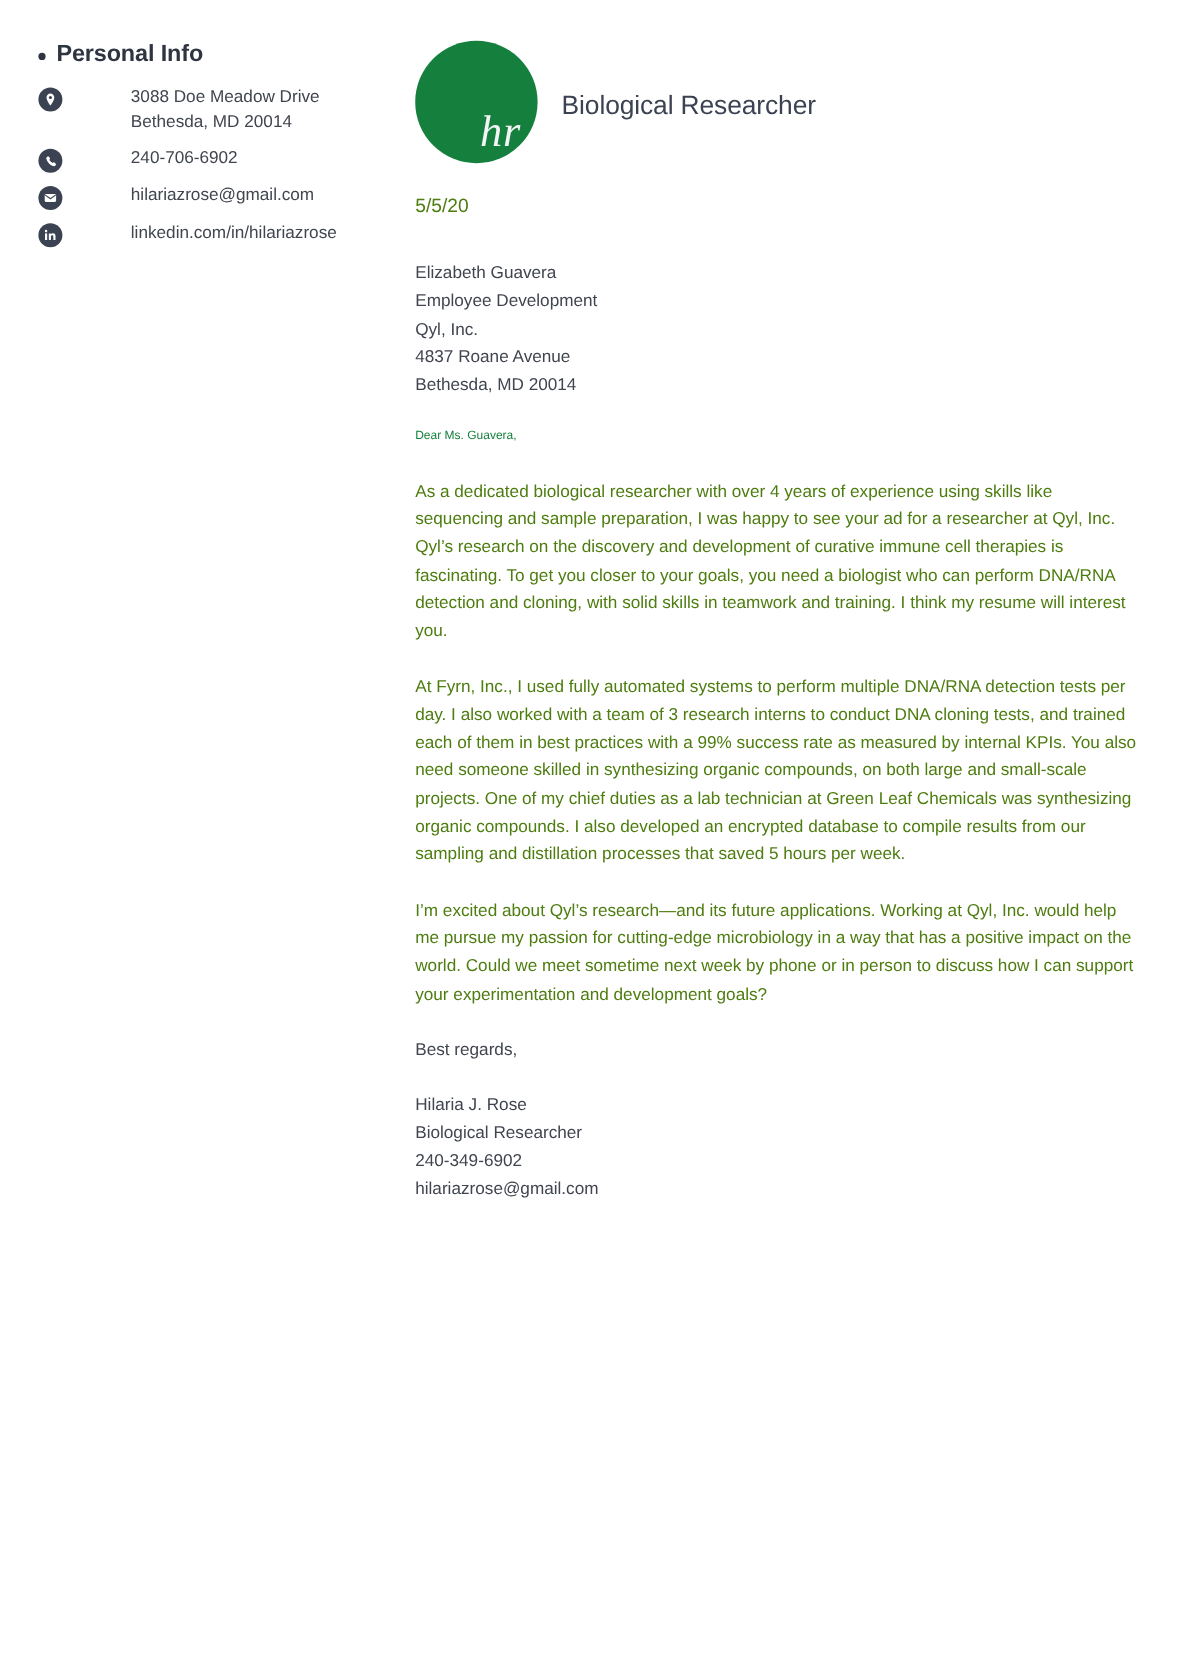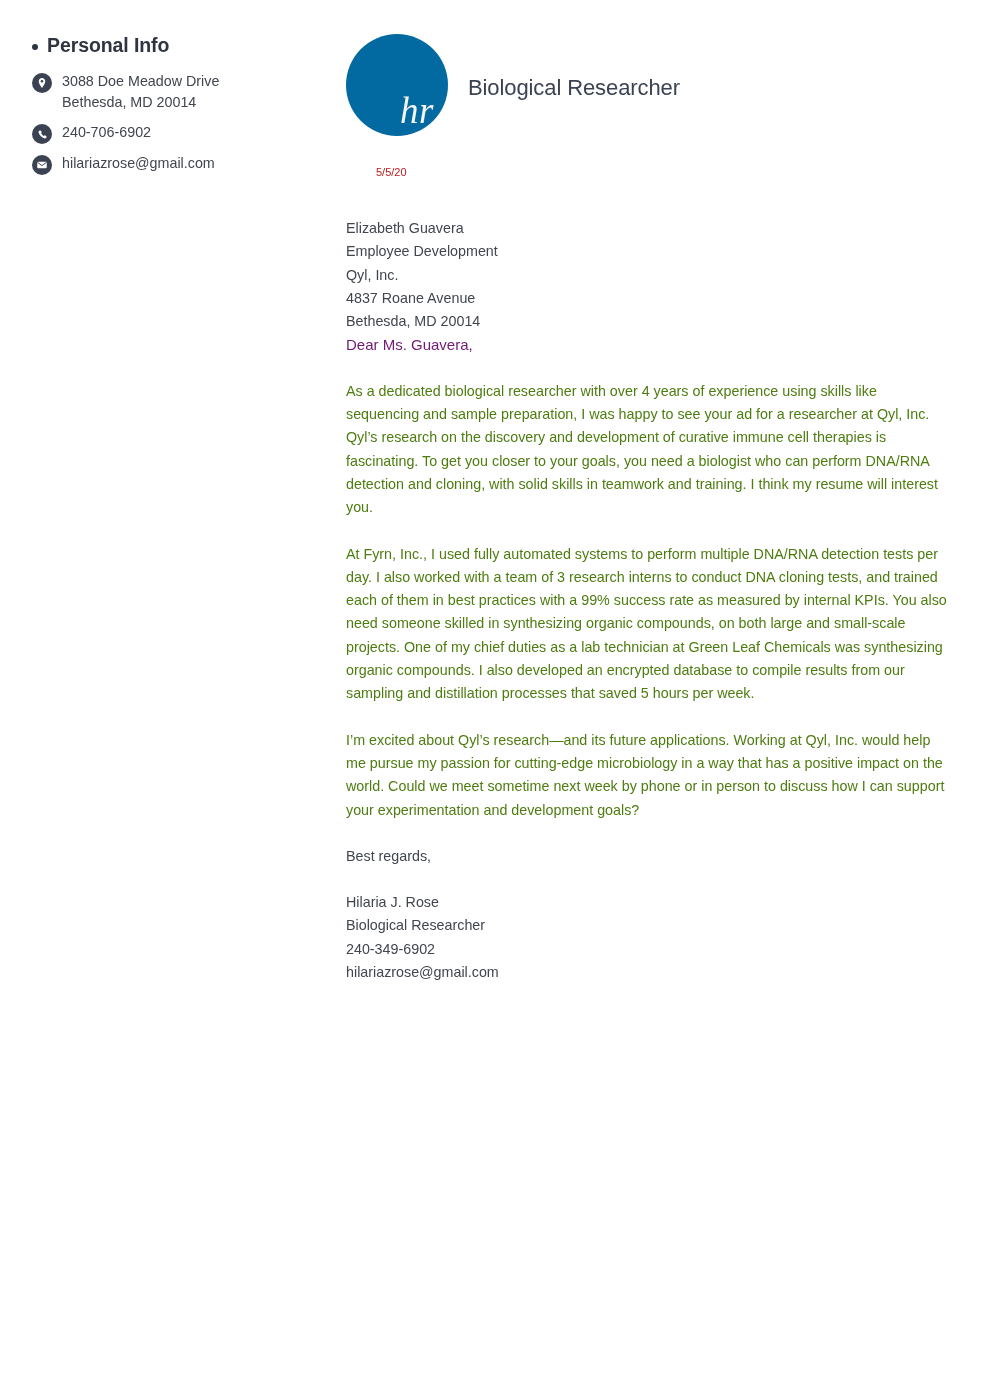--- a/index.html
+++ b/index.html
@@ -60,20 +60,21 @@
 
   .contact-list {
     margin: 0;
     padding: 0;
     list-style: none;
   }
   .contact-item {
     display: flex;
     align-items: flex-start;
     margin-bottom: 9px;
+    gap: 47px;
   }
   .contact-icon {
     width: 20px;
     height: 20px;
     flex: 0 0 20px;
     border-radius: 50%;
     background: #3b4252;
     display: flex;
     align-items: center;
     justify-content: center;
@@ -101,21 +102,21 @@
     flex-direction: row;
     align-items: center;
     margin-bottom: 26px;
   }
 
   .avatar {
     width: 102px;
     height: 102px;
     flex: 0 0 102px;
     border-radius: 50%;
-    background: #0369a1;
+    background: #15803d;
     position: relative;
     margin-right: 20px;
   }
   .avatar-initials {
     position: absolute;
     right: 14px;
     bottom: 7px;
     font-family: "Liberation Serif", serif;
     font-style: italic;
     font-size: 37px;
@@ -137,39 +138,39 @@
   .job-title {
     font-size: 22px;
     line-height: 1.25;
     color: #3b4252;
     font-weight: normal;
     margin-top: 5px;
     letter-spacing: -0.1px;
   }
 
   .letter-date {
-    font-size: 11px;
+    font-size: 16px;
     line-height: 21px;
-    color: #b91c1c;
+    color: #4d7c0f;
     margin-bottom: 34px;
-    margin-left: 30px;
   }
 
   .recipient {
     font-size: 14.3px;
     line-height: 23.3px;
     color: #40454f;
     white-space: pre-line;
   }
 
   .salutation {
-    font-size: 15px;
-    line-height: 23.3px;
-    color: #701a75;
+    font-size: 10px;
+    line-height: 23.3px;
+    color: #15803d;
     margin-bottom: 23px;
+    margin-top: 19px;
   }
 
   .body-paragraph {
     font-size: 14.3px;
     line-height: 23.3px;
     color: #4d7c0f;
     margin: 0 0 23px 0;
     text-align: left;
   }
 
@@ -225,20 +226,30 @@
       <li class="contact-item">
         <span class="contact-icon">
           <svg width="12" height="12" viewBox="0 0 24 24" aria-hidden="true">
             <rect x="2.5" y="5.5" width="19" height="13" rx="2.2" fill="#ffffff"></rect>
             <path d="M3.6 7.2 12 13.2l8.4-6" stroke="#3b4252" stroke-width="1.9" fill="none" stroke-linecap="round" stroke-linejoin="round"></path>
           </svg>
         </span>
         <span class="contact-text">hilariazrose@gmail.com</span>
       </li>
 
+      <li class="contact-item">
+        <span class="contact-icon">
+          <svg width="12" height="12" viewBox="0 0 24 24" aria-hidden="true">
+            <rect x="3" y="9" width="3.6" height="11" fill="#ffffff"></rect>
+            <circle cx="4.8" cy="5.2" r="2.1" fill="#ffffff"></circle>
+            <path fill="#ffffff" d="M9.4 9h3.4v1.6c.6-1 1.8-1.9 3.5-1.9 3 0 4.2 1.9 4.2 5.1V20h-3.6v-5.4c0-1.5-.4-2.5-1.8-2.5-1.2 0-1.8.8-2.1 1.6-.1.3-.1.7-.1 1.1V20H9.4z"></path>
+          </svg>
+        </span>
+        <span class="contact-text">linkedin.com/in/hilariazrose</span>
+      </li>
 
     </ul>
   </aside>
 
   <main class="letter">
 
     <header class="letter-header">
       <div class="avatar">
         <span class="avatar-initials">hr</span>
       </div>

